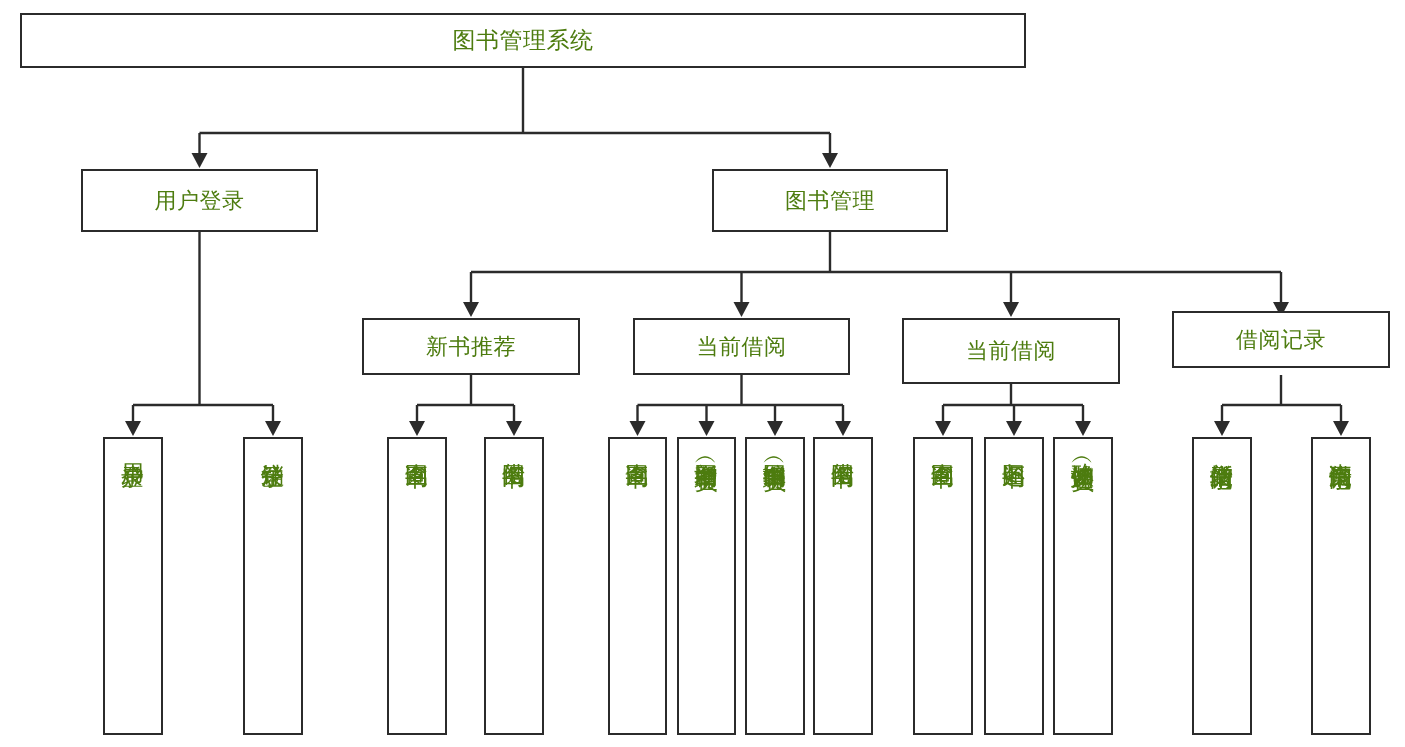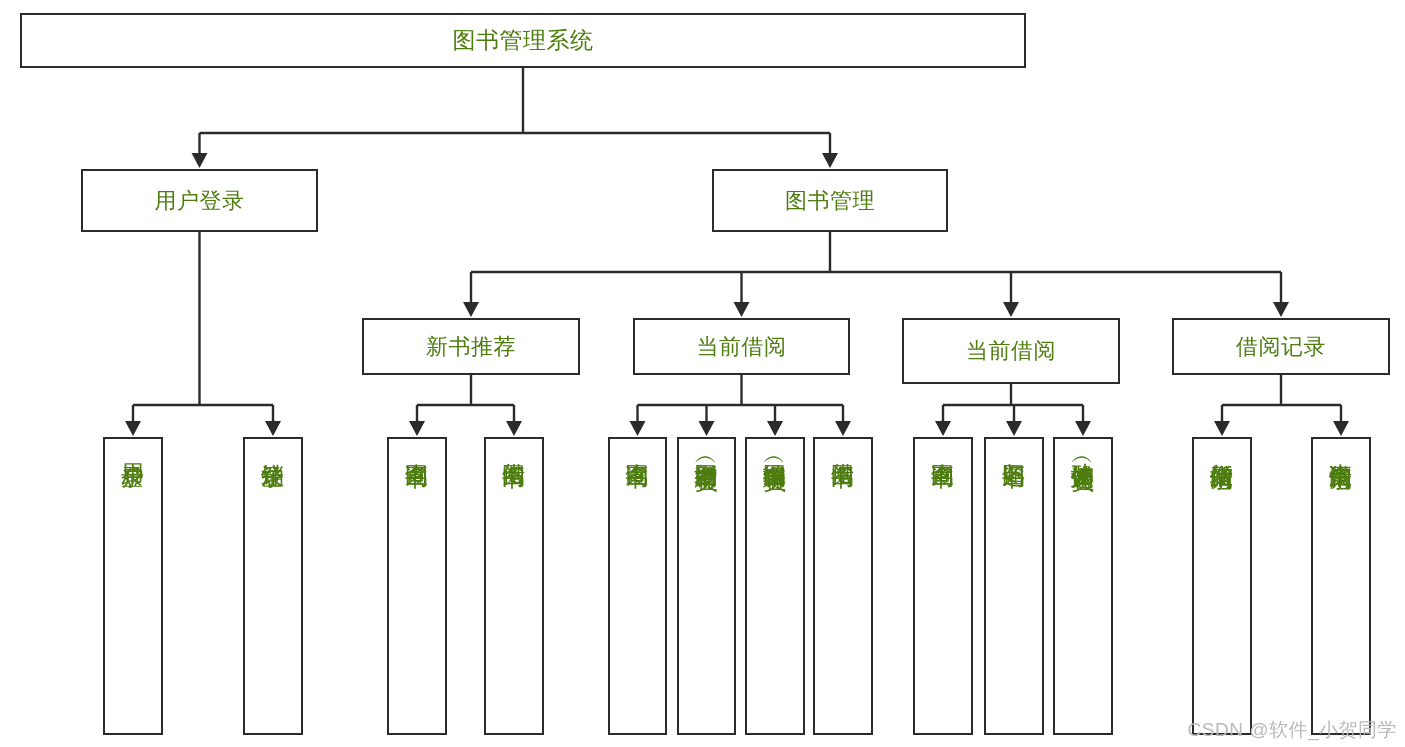--- a/index.html
+++ b/index.html
@@ -154,21 +154,21 @@
       </div>
       <div class="node horizontal" style="left: 362px; top: 318px; width: 218px; height: 57px; align-items: center;">
         <span class="node-label">新书推荐</span>
       </div>
       <div class="node horizontal" style="left: 633px; top: 318px; width: 217px; height: 57px;">
         <span class="node-label">当前借阅</span>
       </div>
       <div class="node horizontal" style="left: 902px; top: 318px; width: 218px; height: 66px;">
         <span class="node-label">当前借阅</span>
       </div>
-      <div class="node horizontal" style="left: 1172px; top: 318px; width: 218px; height: 57px;">
+      <div class="node horizontal" style="left: 1172px; top: 311px; width: 218px; height: 57px;">
         <span class="node-label">借阅记录</span>
       </div>
       <div class="node vertical" style="left: 103px; top: 437px; width: 60px; height: 298px;">
         <span class="node-label">用户登录</span>
       </div>
       <div class="node vertical" style="left: 243px; top: 437px; width: 60px; height: 298px;">
         <span class="node-label">注销登录</span>
       </div>
       <div class="node vertical" style="left: 387px; top: 437px; width: 60px; height: 298px;">
         <span class="node-label">查询图书</span>
@@ -197,14 +197,13 @@
       <div class="node vertical" style="left: 1053px; top: 437px; width: 60px; height: 298px;">
         <span class="node-label">确认归还（管理员）</span>
       </div>
       <div class="node vertical" style="left: 1192px; top: 437px; width: 60px; height: 298px;">
         <span class="node-label">新增借阅记录</span>
       </div>
       <div class="node vertical" style="left: 1311px; top: 437px; width: 60px; height: 298px;">
         <span class="node-label">查询借阅记录</span>
       </div>
     </div>
-  <div class="watermark">CSDN @软件_小贺同学</div>
 </div>
 
 </body></html>

